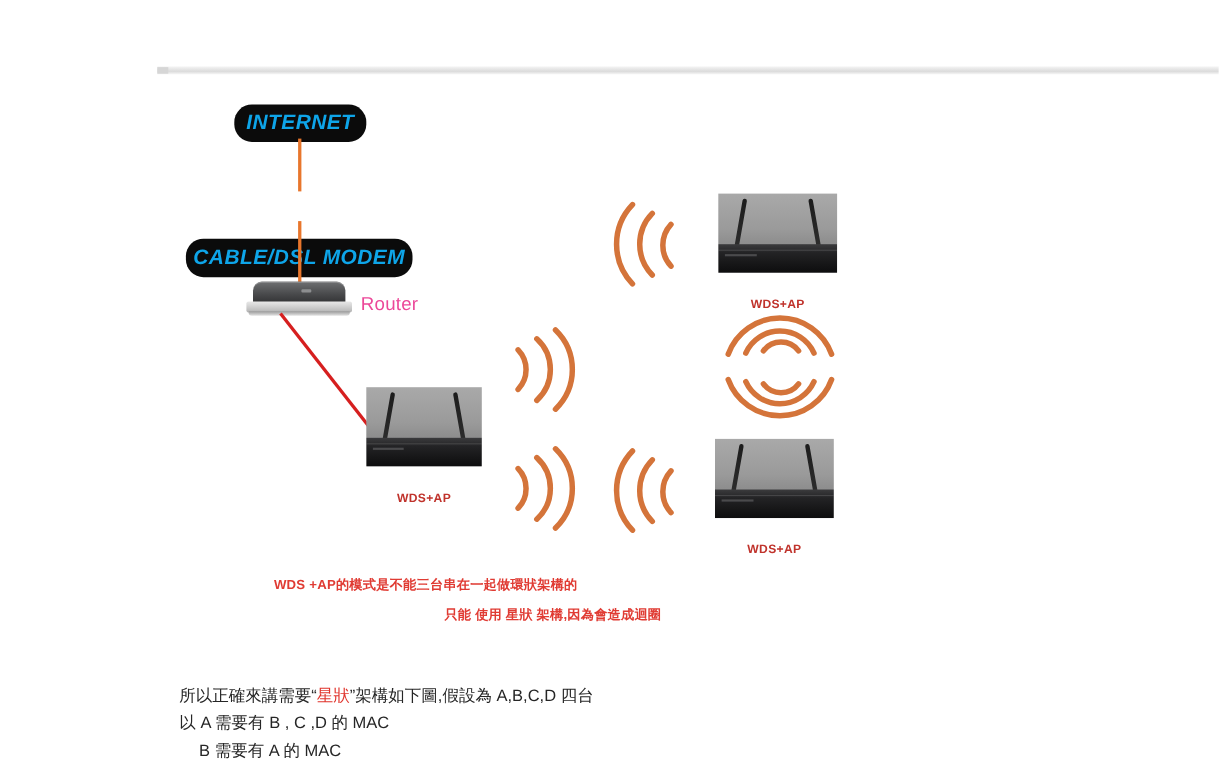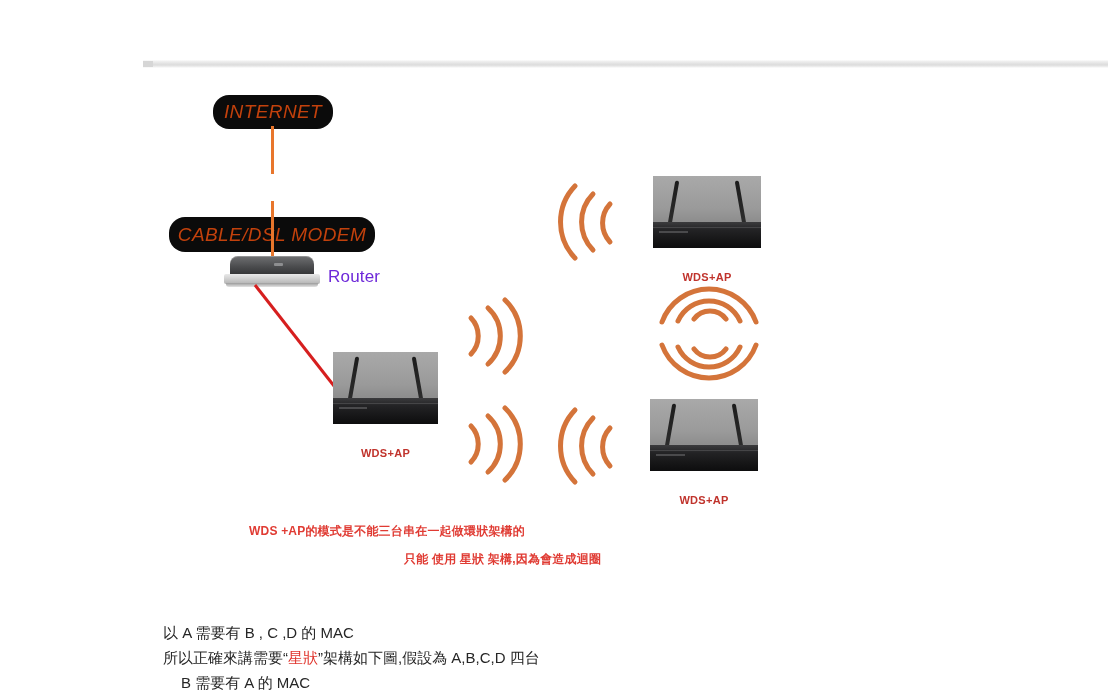--- a/index.html
+++ b/index.html
@@ -38,24 +38,24 @@
     position: absolute;
     left: 0; top: 1px;
     width: 10px; height: 6px;
     background: #d6d6d6;
   }
 
   
   .pill {
     position: absolute;
     background: #0b0b0b;
-    color: #c2410c;
+    color: #0ea5e9;
     border-radius: 16px;
     font-style: italic;
-    font-weight: normal;
+    font-weight: bold;
     letter-spacing: 0.4px;
     text-align: right;
     white-space: nowrap;
     display: flex;
     align-items: center;
     justify-content: center;
   }
   #pill-internet {
     left: 213px;
     top: 95px;
@@ -129,21 +129,21 @@
     height: 4px;
     background: linear-gradient(to bottom, #9b9b9b, #e3e3e3);
     border-radius: 0 0 3px 3px;
   }
 
   .router-label {
     position: absolute;
     left: 328px;
     top: 267px;
     font-size: 17px;
-    color: #6d28d9;
+    color: #ec4899;
     letter-spacing: 0.2px;
   }
 
   
   #red-link {
     position: absolute;
     left: 210px;
     top: 250px;
     width: 220px;
     height: 180px;
@@ -339,18 +339,18 @@
       <path d="M 22 14 A 52 52 0 0 0 22 86"></path>
       <path d="M 40 22 A 40 40 0 0 0 40 78"></path>
       <path d="M 57 32 A 28 28 0 0 0 57 70"></path>
     </g>
   </svg>
 
   <div class="red-caption" id="caption-line1">WDS +AP的模式是不能三台串在一起做環狀架構的</div>
   <div class="red-caption" id="caption-line2">只能 使用 星狀 架構,因為會造成迴圈</div>
 
   <div class="body-text">
+    <span class="line"><span>所以正確來講需要“</span><span class="hl-red">星狀</span><span>”架構如下圖,假設為 A,B,C,D 四台</span></span>
     <span class="line">以 A  需要有 B , C ,D 的 MAC</span>
-    <span class="line"><span>所以正確來講需要“</span><span class="hl-red">星狀</span><span>”架構如下圖,假設為 A,B,C,D 四台</span></span>
     <span class="line indent">B  需要有 A 的 MAC</span>
   </div>
 
 </div>
 
 </body></html>

